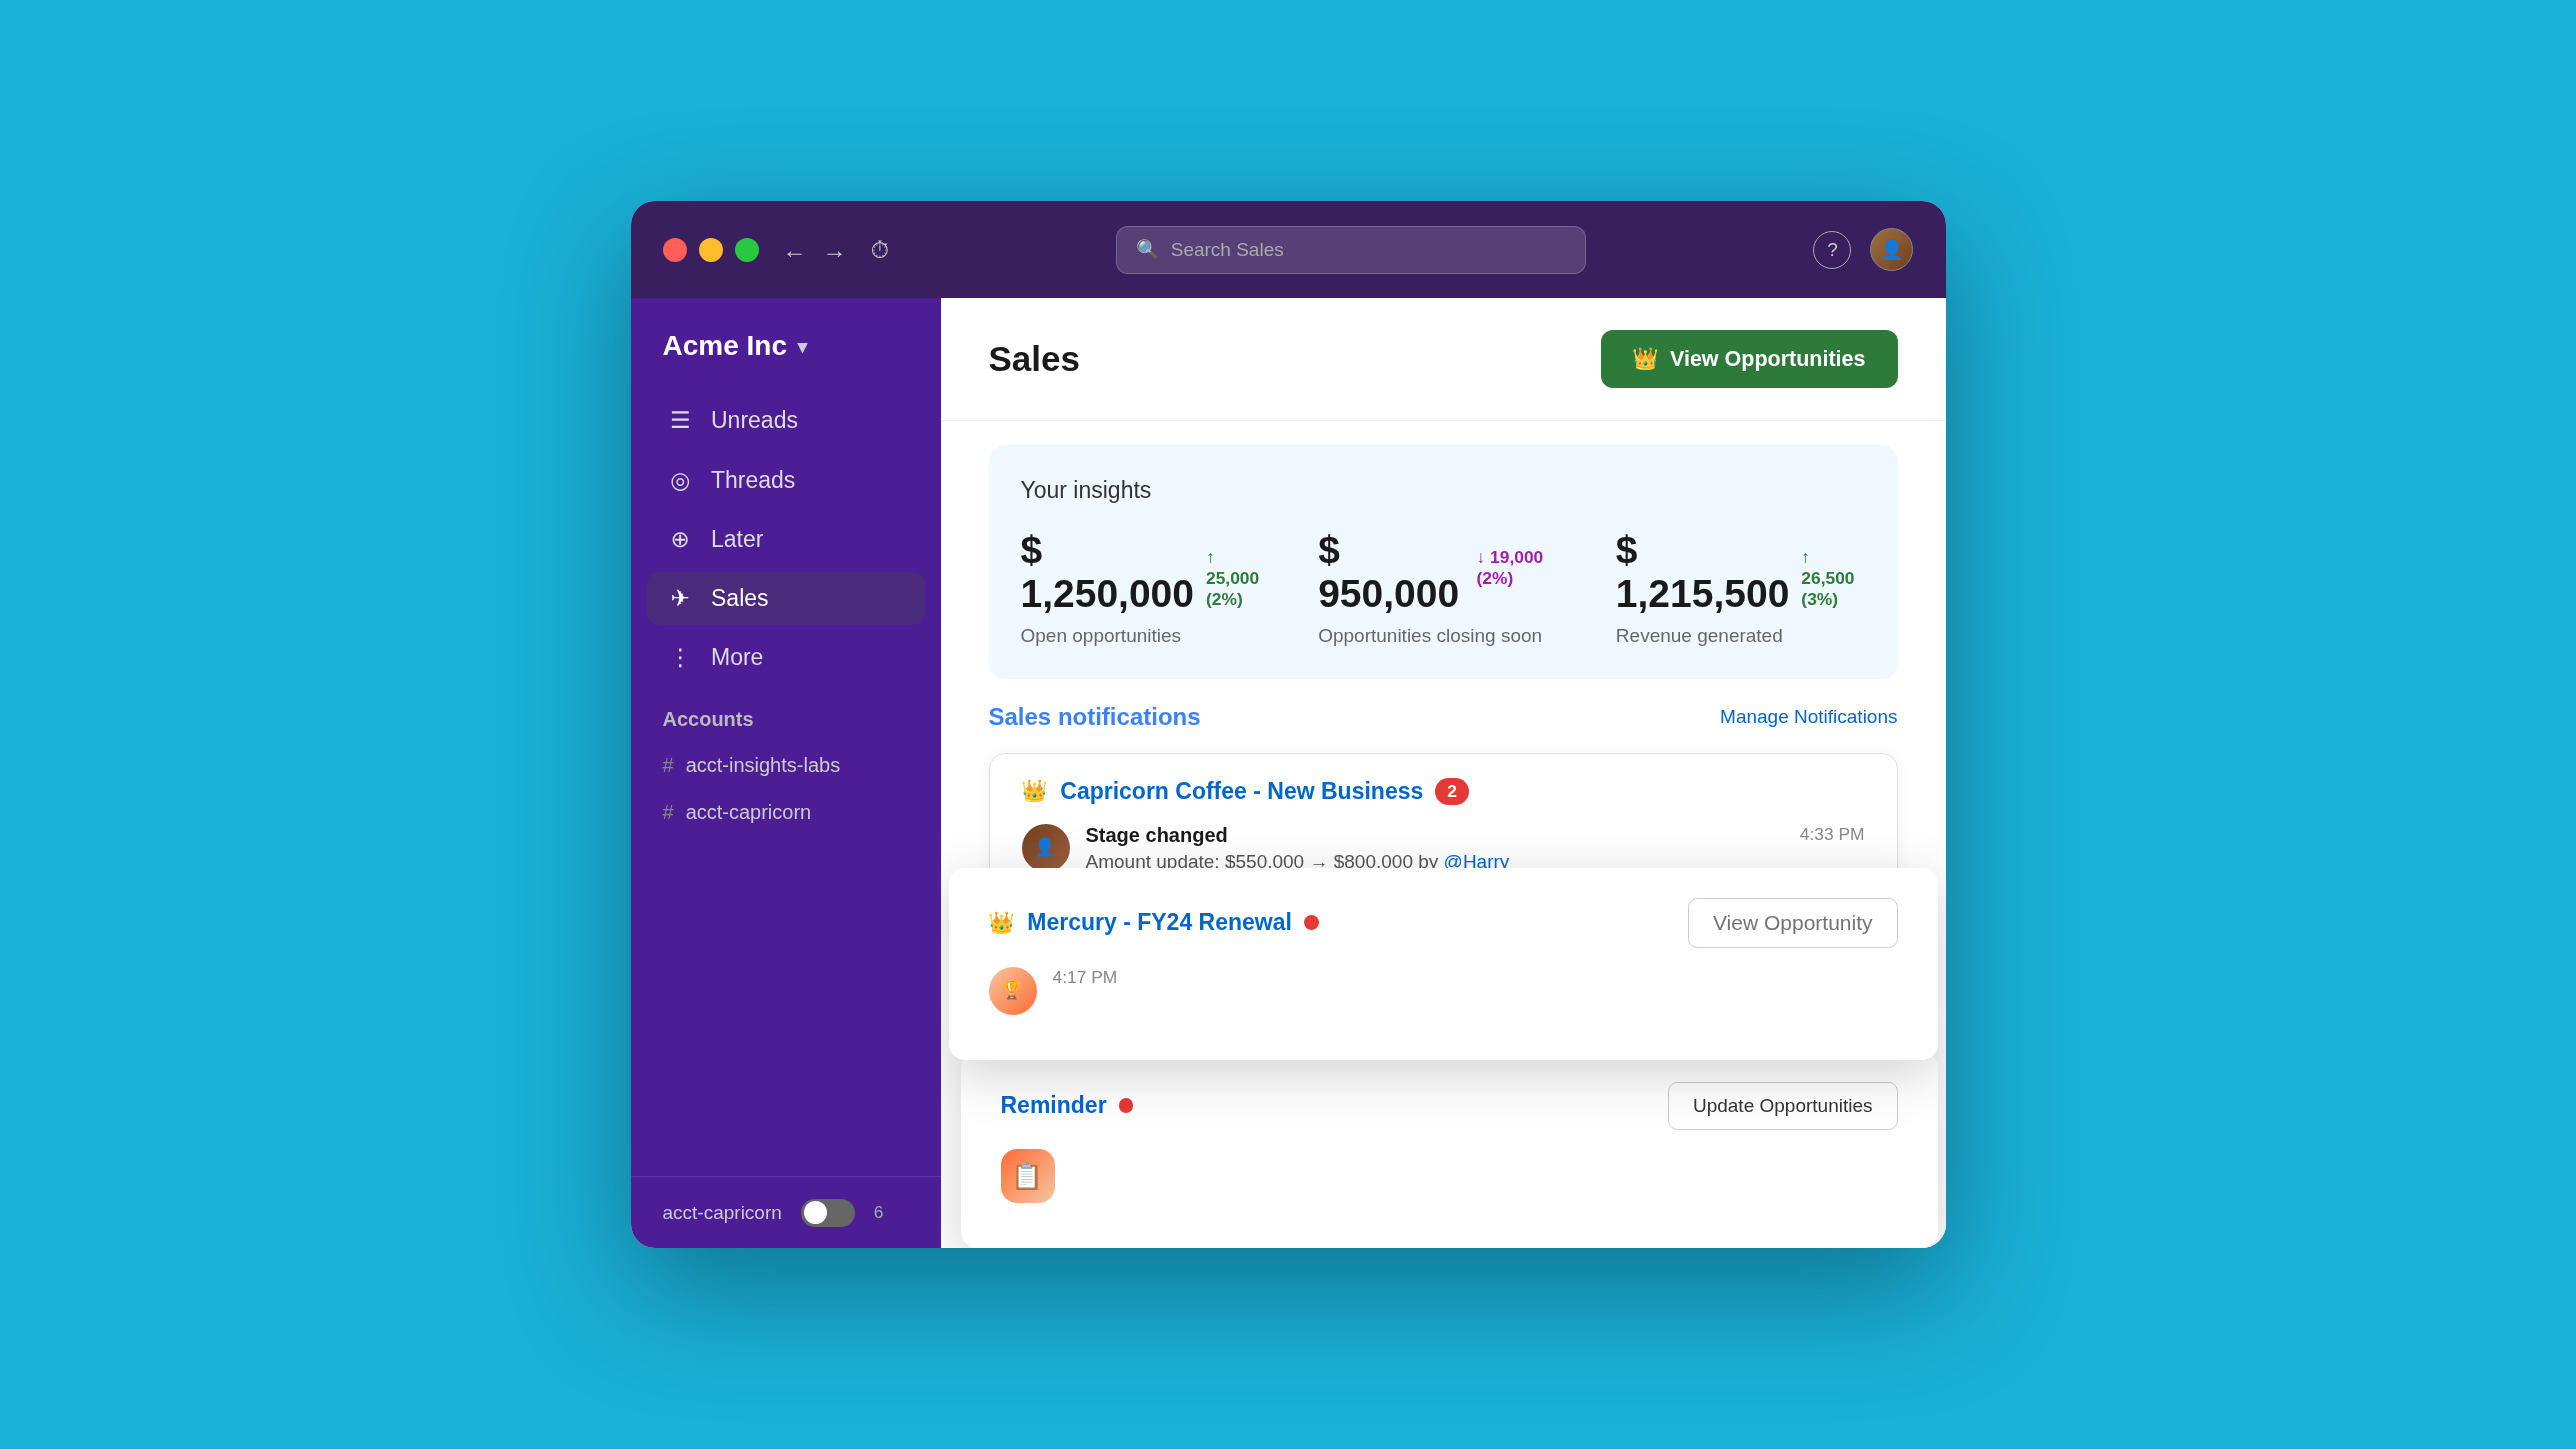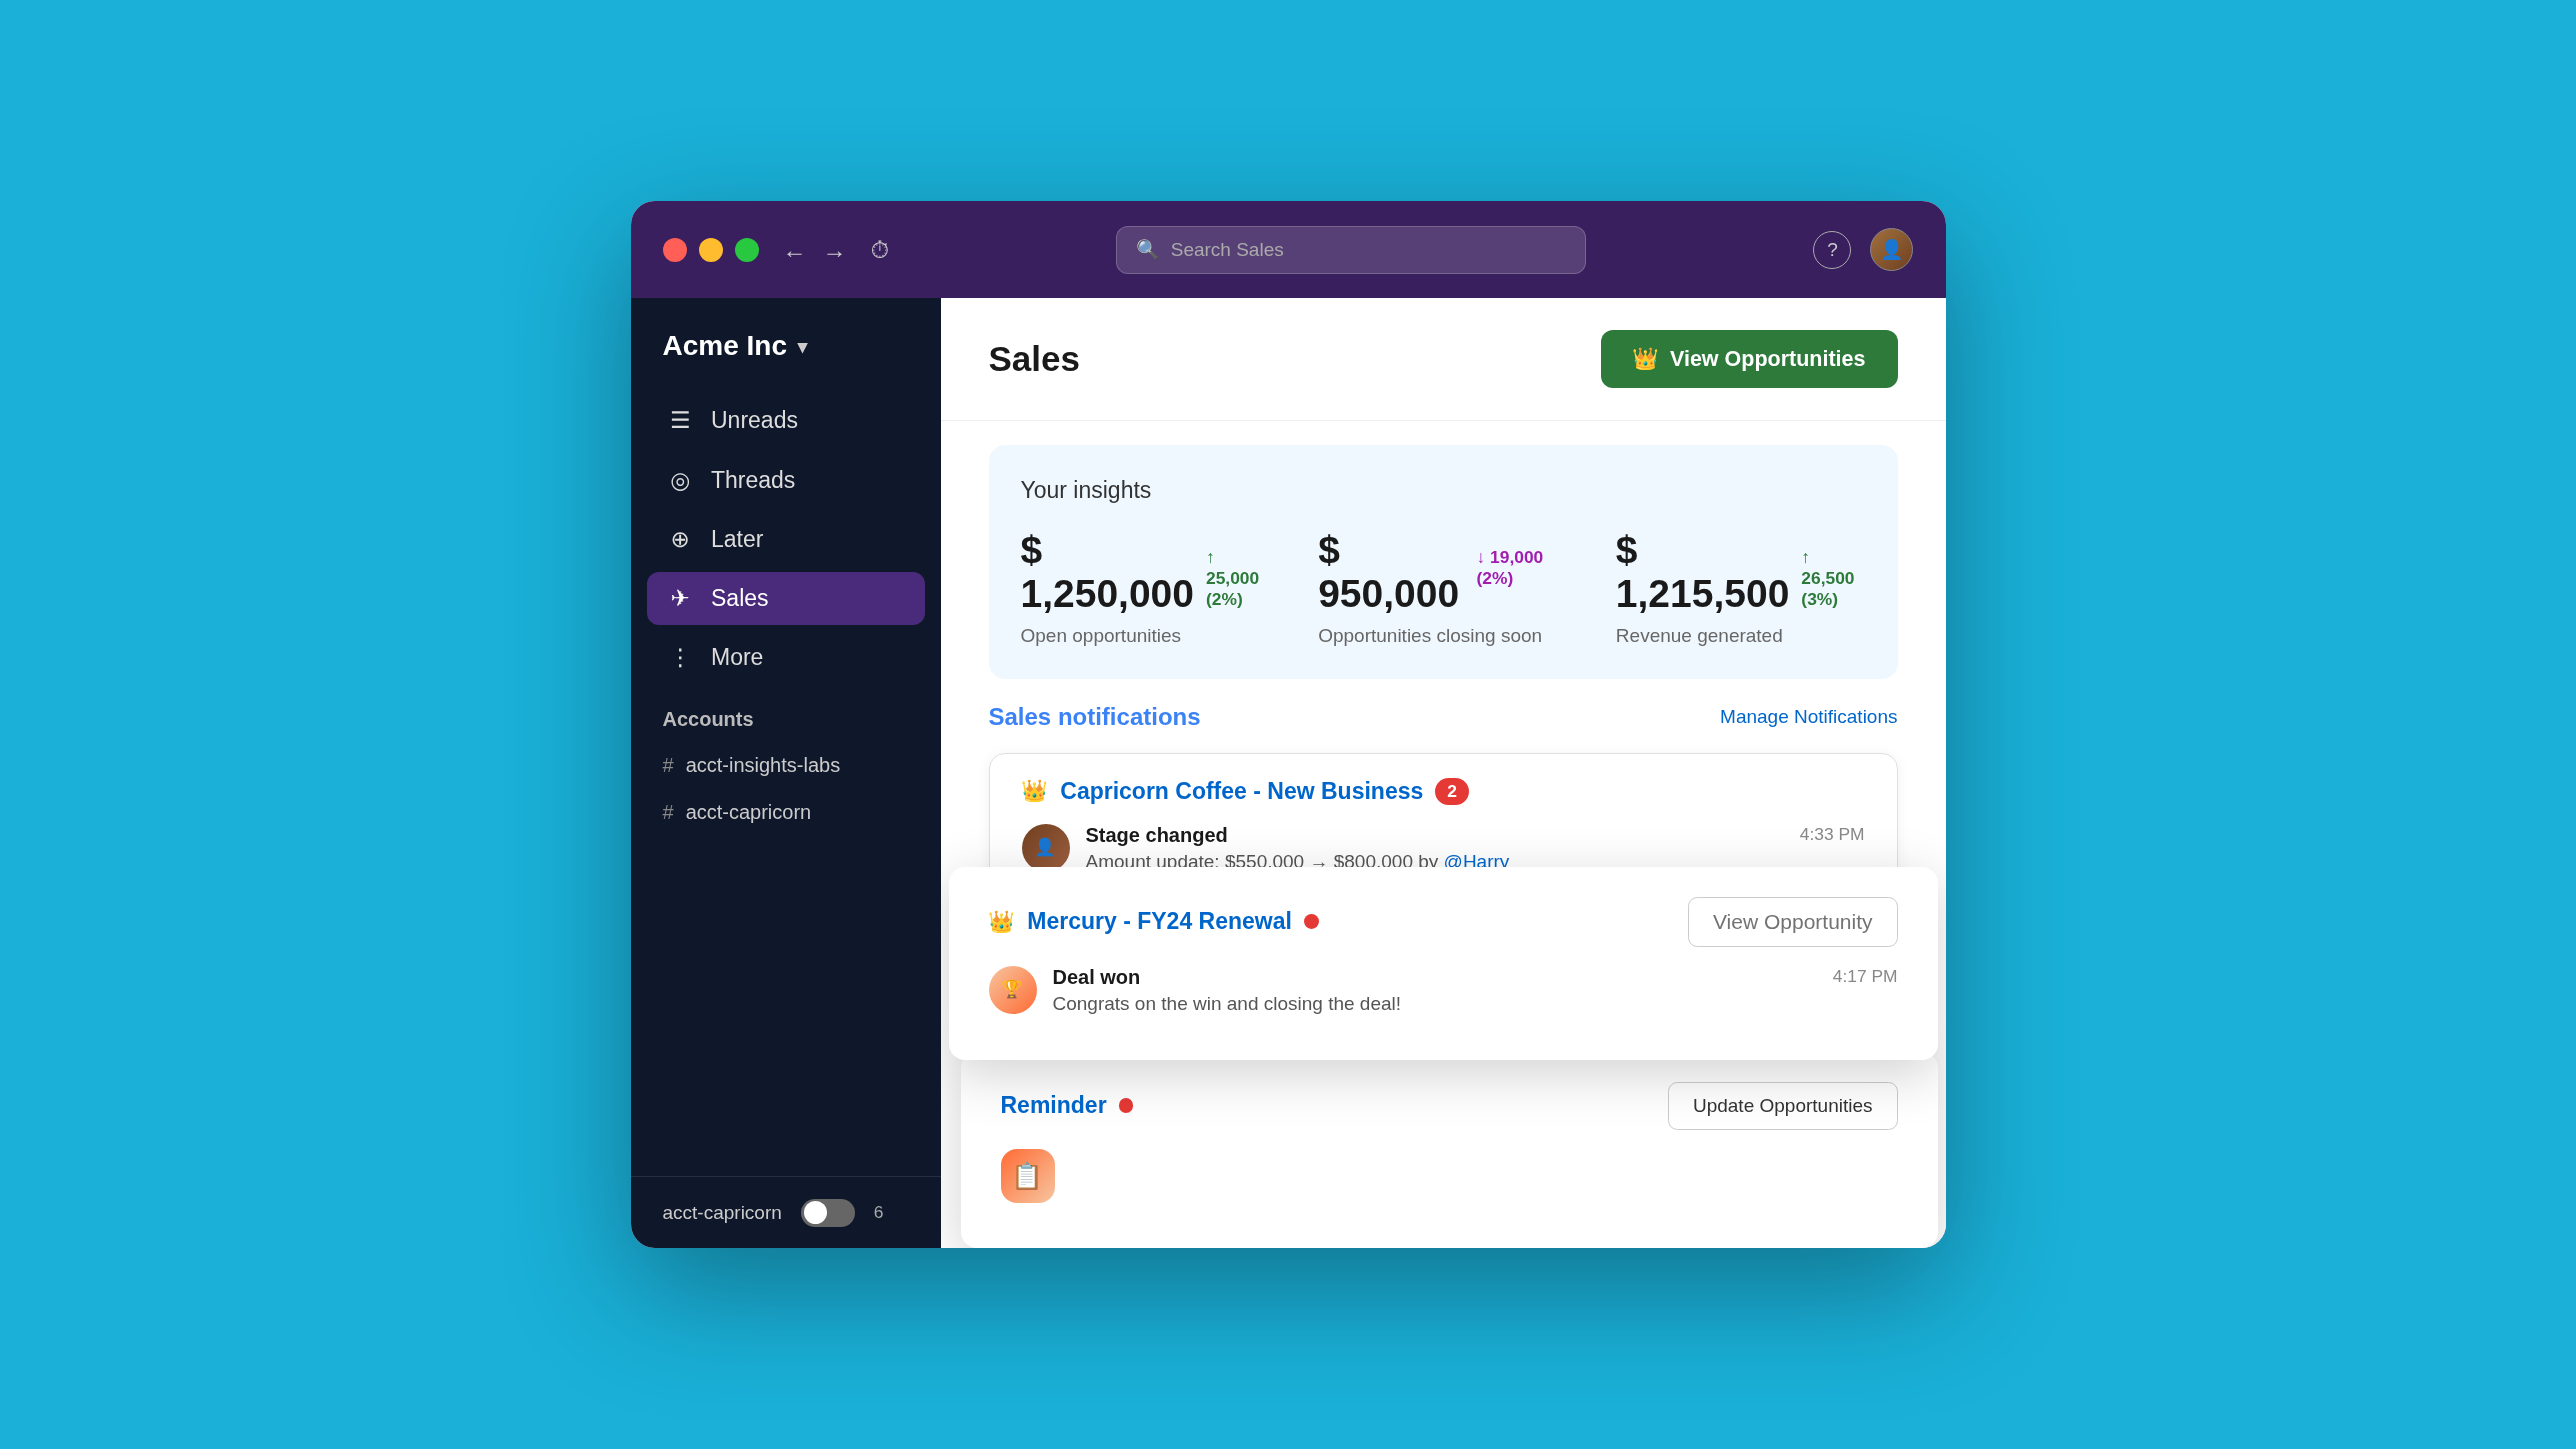--- a/index.html
+++ b/index.html
@@ -110,21 +110,21 @@
     }
     
     .main-layout {
       display: flex;
       flex: 1;
       overflow: hidden;
     }
     
     .sidebar {
       width: 310px;
-      background: #0f172a;
+      background: #4c1d95;
       display: flex;
       flex-direction: column;
       padding: 32px 0 0;
       flex-shrink: 0;
     }
     .workspace-name {
       display: flex;
       align-items: center;
       gap: 10.7px;
       padding: 0 32px 32px;
@@ -561,24 +561,20 @@
         <div class="floating-header">
           <div class="notif-card-title">
             <span class="crown">👑</span>
             <span>Mercury - FY24 Renewal</span>
             <span class="dot-red"></span>
           </div>
           <button class="view-opp-btn">View Opportunity</button>
         </div>
         <div class="notif-entry">
           <div class="notif-avatar" style="background:linear-gradient(135deg,#f7c59f,#ff6b35);">🏆</div>
-          <div class="notif-body">
-            <div class="notif-event-title">Deal won</div>
-            <div class="notif-event-desc">Congrats on the win and closing the deal!</div>
-          </div>
           <div class="notif-time">4:17 PM</div>
         </div>
       </div>
 
       <div class="floating-card floating-card-2" style="bottom:0; left:12px; right:0; margin:0 8px; z-index:9; position:absolute;">
         <div class="floating-header">
           <div class="notif-card-title">
             <span>Reminder</span>
             <span class="dot-red"></span>
           </div>

